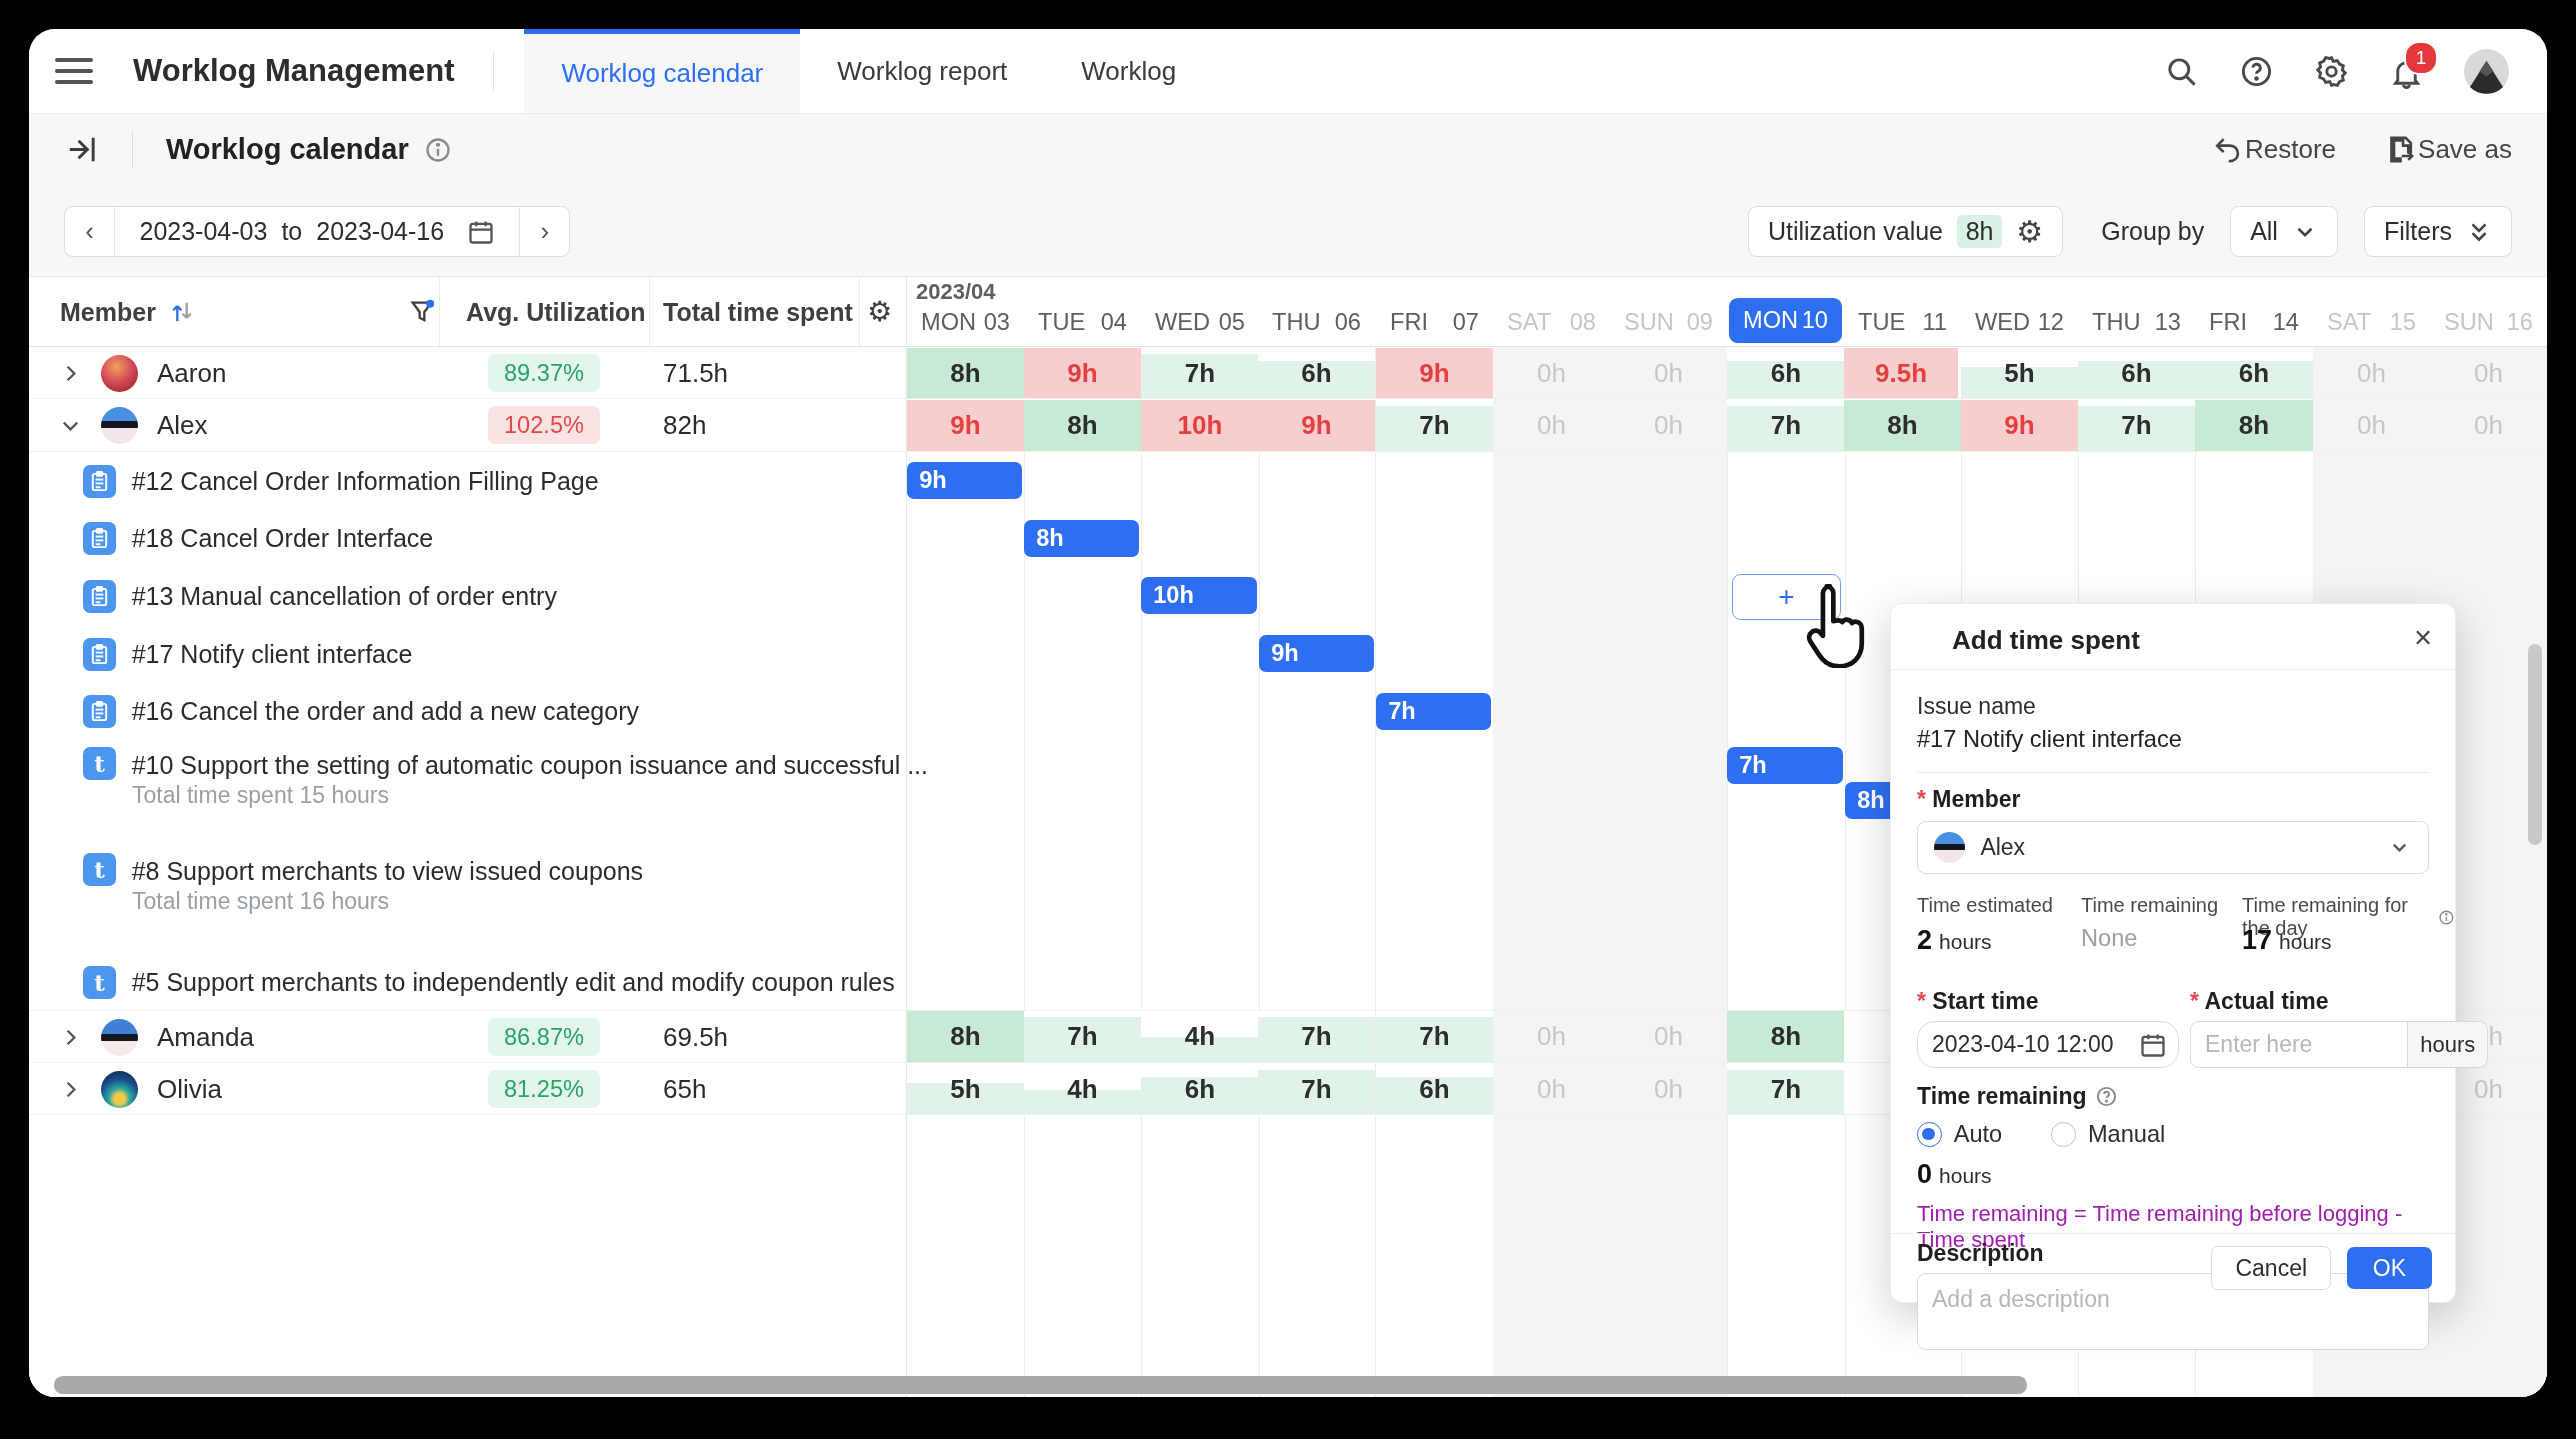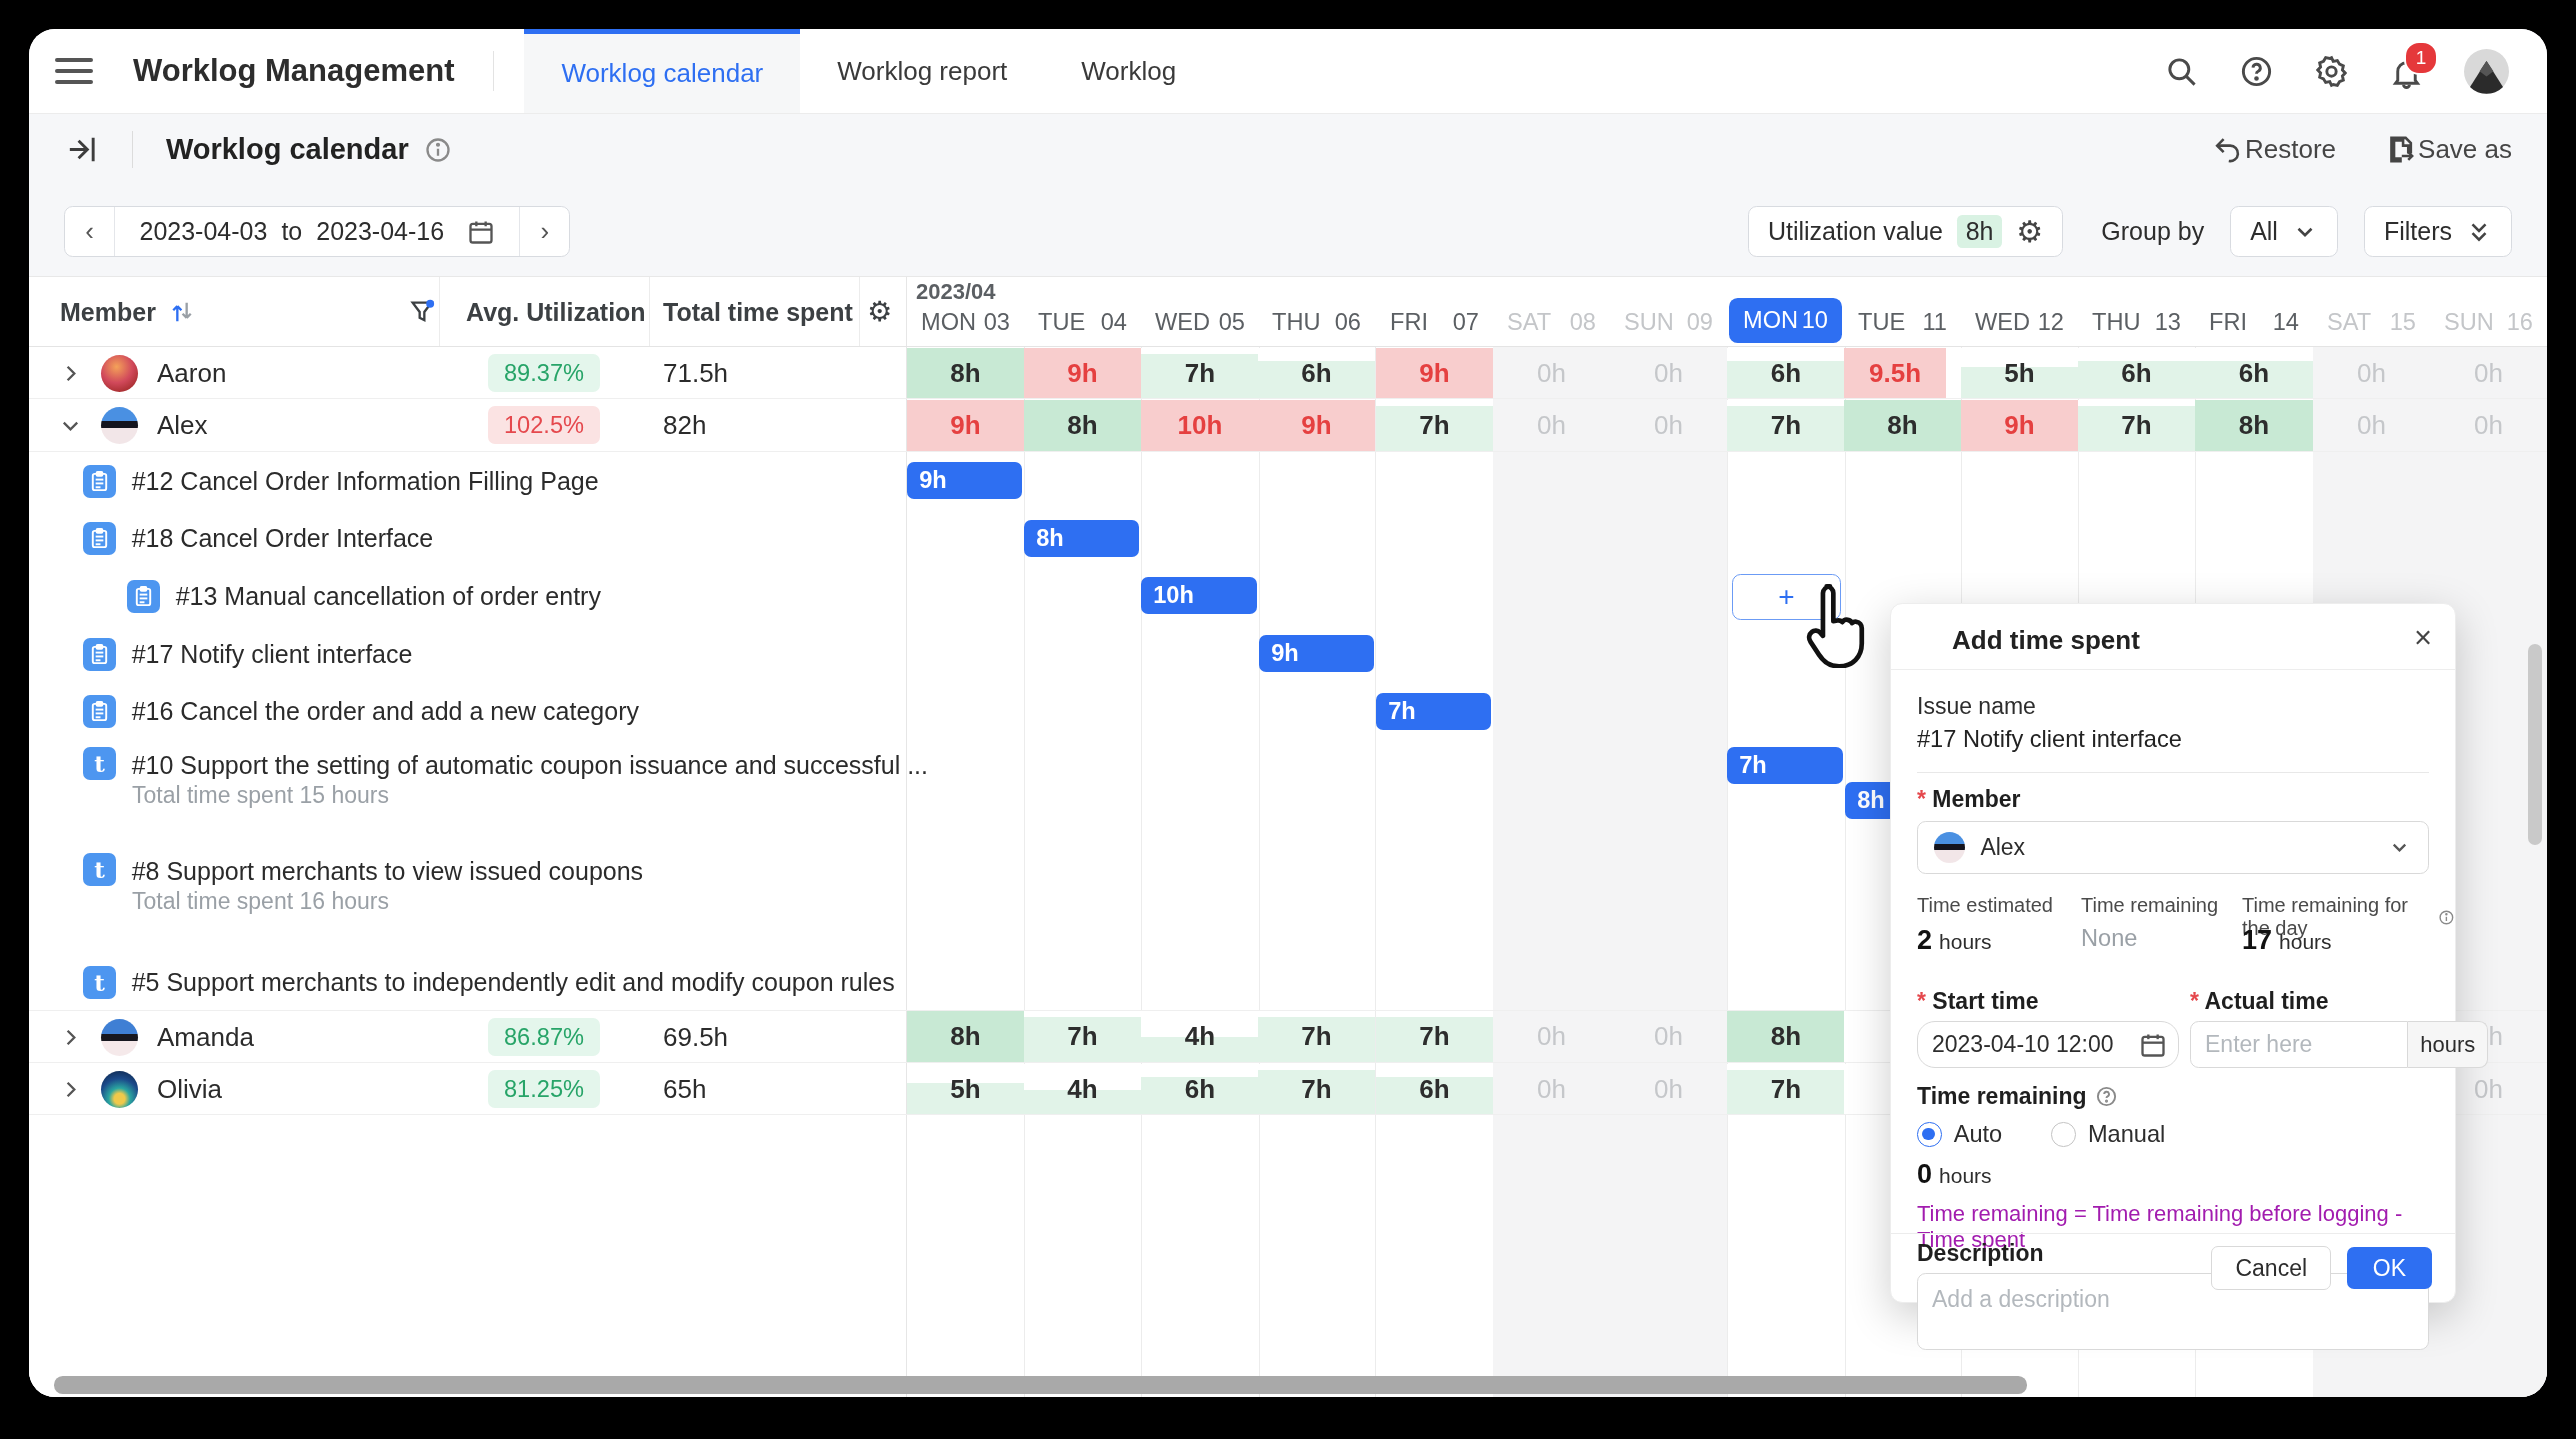--- a/index.html
+++ b/index.html
@@ -387,21 +387,21 @@
       <span class="total">71.5h</span>
     </div>
     <div class="cell c-full" style="left:878px;width:117px;top:71px;height:51px;bottom:auto;">8h</div>
     <div class="cell c-over" style="left:995px;width:117px;top:71px;height:51px;bottom:auto;">9h</div>
     <div class="cell c-p87" style="left:1112px;width:118px;top:71px;height:51px;bottom:auto;">7h</div>
     <div class="cell c-p75" style="left:1229px;width:117px;top:71px;height:51px;bottom:auto;">6h</div>
     <div class="cell c-over" style="left:1347px;width:117px;top:71px;height:51px;bottom:auto;">9h</div>
     <div class="cell c-zero" style="left:1464px;width:117px;top:71px;height:51px;bottom:auto;">0h</div>
     <div class="cell c-zero" style="left:1581px;width:117px;top:71px;height:51px;bottom:auto;">0h</div>
     <div class="cell c-p75" style="left:1698px;width:118px;top:71px;height:51px;bottom:auto;">6h</div>
-    <div class="cell c-over" style="left:1815px;width:102px;top:71px;height:51px;bottom:auto;">9.5h</div>
+    <div class="cell c-over" style="left:1815px;width:114px;top:71px;height:51px;bottom:auto;">9.5h</div>
     <div class="cell c-p62" style="left:1932px;width:117px;top:71px;height:51px;bottom:auto;">5h</div>
     <div class="cell c-p75" style="left:2049px;width:117px;top:71px;height:51px;bottom:auto;">6h</div>
     <div class="cell c-p75" style="left:2166px;width:118px;top:71px;height:51px;bottom:auto;">6h</div>
     <div class="cell c-zero" style="left:2284px;width:117px;top:71px;height:51px;bottom:auto;">0h</div>
     <div class="cell c-zero" style="left:2401px;width:117px;top:71px;height:51px;bottom:auto;">0h</div>
 
     <div class="mem-left" style="top:122px;height:52px;">
       <svg class="chev" viewBox="0 0 24 24" fill="none" stroke="currentColor" stroke-width="2.4">
           <path d="M5 9l7 7 7-7"></path>
         </svg>
@@ -448,21 +448,21 @@
             <rect x="9" y="2" width="6" height="4" rx="1" fill="#fff"></rect>
             <line x1="8" y1="10" x2="16" y2="10"></line>
             <line x1="8" y1="14" x2="16" y2="14"></line>
             <line x1="8" y1="18" x2="13" y2="18"></line>
           </svg>
         </span>
       <span class="tname">#18 Cancel Order Interface</span>
     </div>
     <div class="bar" style="left:995px;width:115px;top:243px;">8h</div>
 
-    <div class="task-left" style="top:290px;height:58px;padding-left:44px;">
+    <div class="task-left" style="top:290px;height:58px;">
       <span class="ticon">
           <svg viewBox="0 0 24 24" fill="none" stroke="#fff" stroke-width="2">
             <rect x="5" y="4" width="14" height="17" rx="2"></rect>
             <rect x="9" y="2" width="6" height="4" rx="1" fill="#fff"></rect>
             <line x1="8" y1="10" x2="16" y2="10"></line>
             <line x1="8" y1="14" x2="16" y2="14"></line>
             <line x1="8" y1="18" x2="13" y2="18"></line>
           </svg>
         </span>
       <span class="tname">#13 Manual cancellation of order entry</span>

